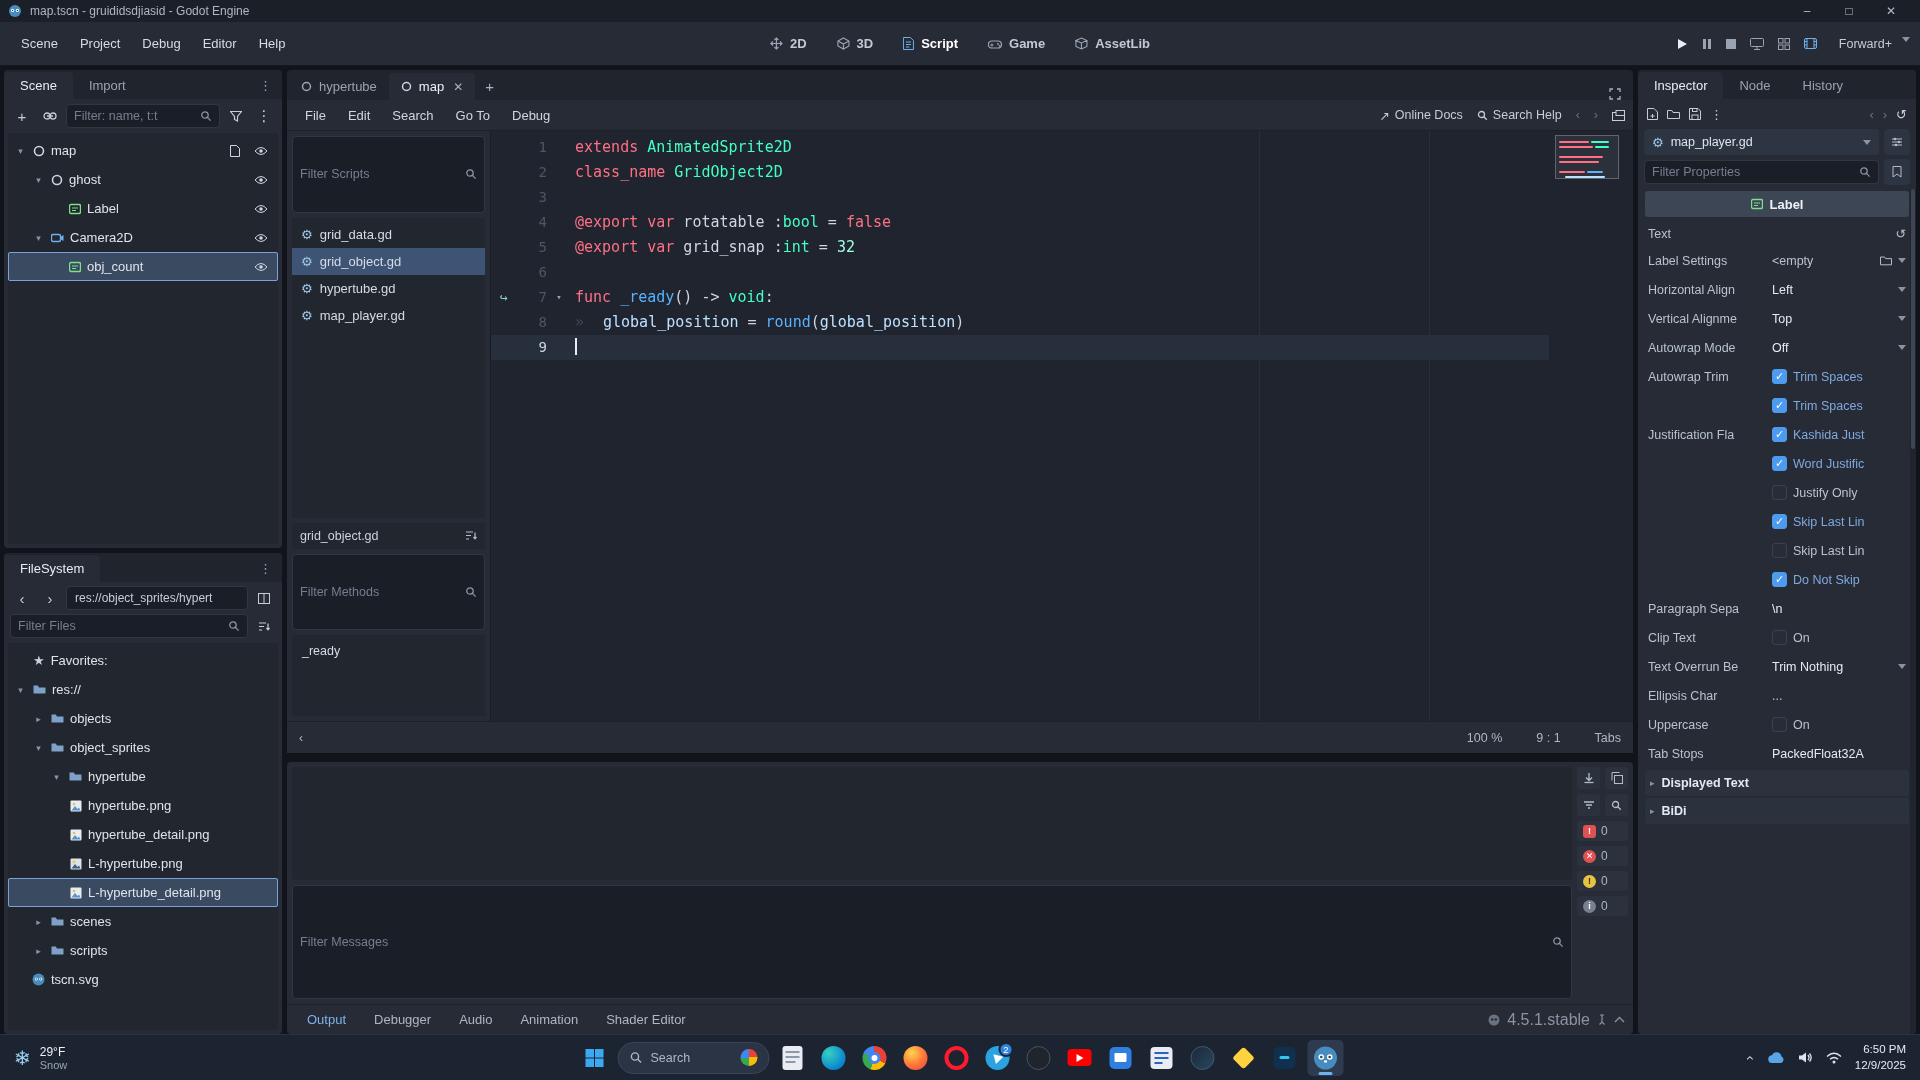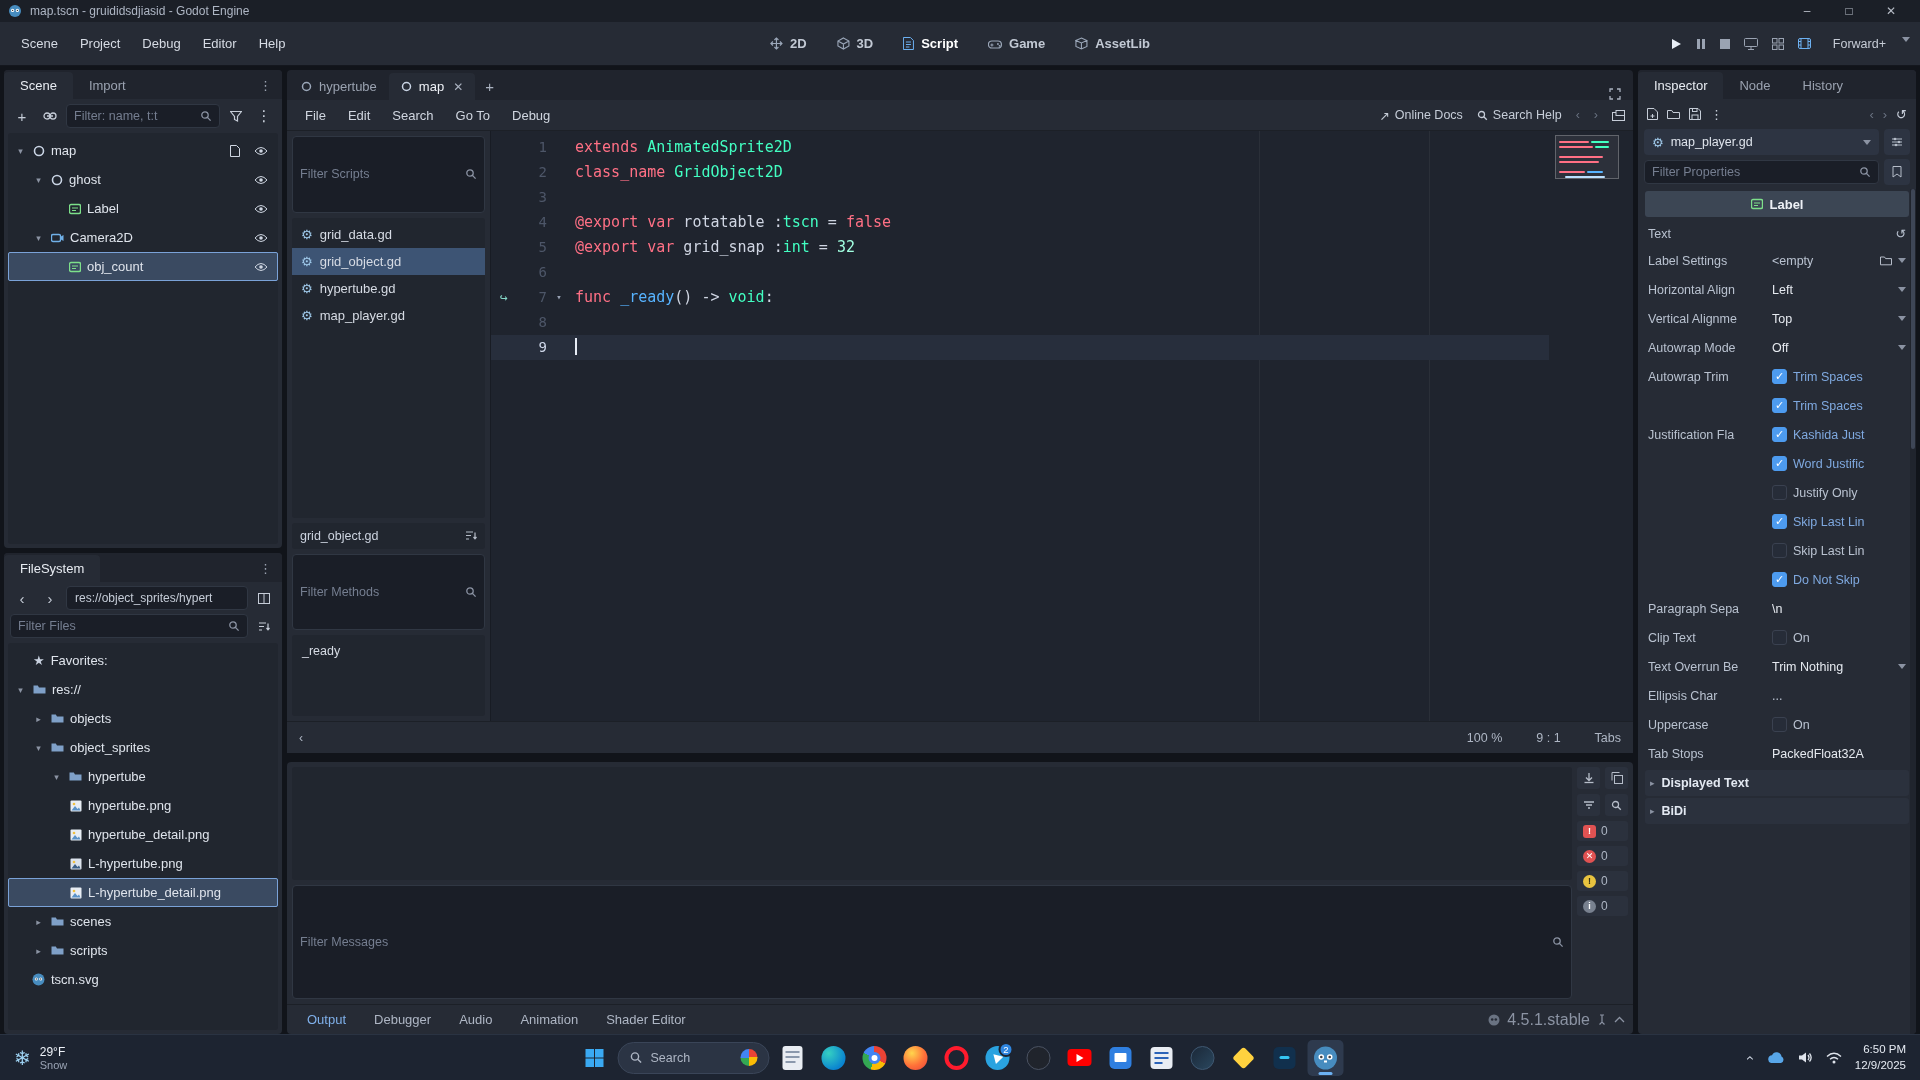--- a/index.html
+++ b/index.html
@@ -20,21 +20,21 @@
   .toolbar { height:44px; background:#262b35; display:flex; align-items:center; padding:0 10px; border-bottom:1px solid #14171e; position:relative; flex:0 0 auto; }
   .menu-item { padding:5px 11px; color:#d6dbe4; border-radius:3px; }
   .workspaces { position:absolute; left:50%; transform:translateX(-50%); display:flex; gap:10px; align-items:center; }
   .ws { display:flex; gap:7px; align-items:center; padding:5px 10px; border-radius:4px; color:#c2c9d4; font-weight:bold; }
   .ws .wsic { color:#9aa6b8; }
   .ws.active { color:#ffffff; }
   .ws.active .wsic { color:#6cb1f2; }
   .run-cluster { margin-left:auto; display:flex; align-items:center; gap:14px; color:#9aa3b2; }
   .run-cluster .play { color:#e8eef6; }
   .run-cluster .movie { color:#6cb1f2; }
-  .renderer-select { display:flex; align-items:flex-start; gap:16px; color:#c6ccd6; font-size:12.5px; padding-left:8px; }
+  .renderer-select { display:flex; align-items:flex-start; gap:10px; color:#c6ccd6; font-size:12.5px; padding-left:8px; }
 
   .chev-down { width:0; height:0; border-left:4px solid transparent; border-right:4px solid transparent; border-top:5px solid #8b93a3; display:inline-block; }
 
   
   .main { flex:1; display:flex; gap:5px; padding:4px 4px 0 4px; min-height:0; }
   .left-col { width:278px; display:flex; flex-direction:column; gap:5px; flex:0 0 auto; }
   .panel { background:#262b35; border-radius:4px; display:flex; flex-direction:column; overflow:hidden; }
 
   .dock-tabs { height:29px; background:#20242d; display:flex; align-items:flex-end; flex:0 0 auto; }
   .dock-tab { padding:6px 16px; color:#9aa2b0; font-size:13px; }
@@ -702,21 +702,21 @@
               <div class="code-line">
                 <span class="jump"></span>
                 <span class="lnum">3</span>
                 <span class="fold"></span>
                 <span class="lbody"></span>
               </div>
               <div class="code-line">
                 <span class="jump"></span>
                 <span class="lnum">4</span>
                 <span class="fold"></span>
-                <span class="lbody"><span class="tok-kw">@export</span><span class="tok-tx"> </span><span class="tok-kw">var</span><span class="tok-tx"> rotatable :</span><span class="tok-ty">tscn</span><span class="tok-tx"> = </span><span class="tok-kw">false</span></span>
+                <span class="lbody"><span class="tok-kw">@export</span><span class="tok-tx"> </span><span class="tok-kw">var</span><span class="tok-tx"> rotatable :</span><span class="tok-ty">bool</span><span class="tok-tx"> = </span><span class="tok-kw">false</span></span>
               </div>
               <div class="code-line">
                 <span class="jump"></span>
                 <span class="lnum">5</span>
                 <span class="fold"></span>
                 <span class="lbody"><span class="tok-kw">@export</span><span class="tok-tx"> </span><span class="tok-kw">var</span><span class="tok-tx"> grid_snap :</span><span class="tok-ty">int</span><span class="tok-tx"> = </span><span class="tok-num">32</span></span>
               </div>
               <div class="code-line">
                 <span class="jump"></span>
                 <span class="lnum">6</span>
@@ -726,20 +726,21 @@
               <div class="code-line">
                 <span class="jump">↪</span>
                 <span class="lnum">7</span>
                 <span class="fold">▾</span>
                 <span class="lbody"><span class="tok-kw">func</span><span class="tok-tx"> </span><span class="tok-fn">_ready</span><span class="tok-tx">() -&gt; </span><span class="tok-ty">void</span><span class="tok-tx">:</span></span>
               </div>
               <div class="code-line">
                 <span class="jump"></span>
                 <span class="lnum">8</span>
                 <span class="fold"></span>
+                <span class="lbody"><span class="tab-mark">»</span><span class="tok-mem">global_position</span><span class="tok-tx"> = </span><span class="tok-fn">round</span><span class="tok-tx">(</span><span class="tok-mem">global_position</span><span class="tok-tx">)</span></span>
               </div>
               <div class="code-line current">
                 <span class="jump"></span>
                 <span class="lnum">9</span>
                 <span class="fold"></span>
                 <span class="lbody"><span class="caret"></span></span>
               </div>
             </div>
           <div class="minimap">
             <div class="vp"></div>

